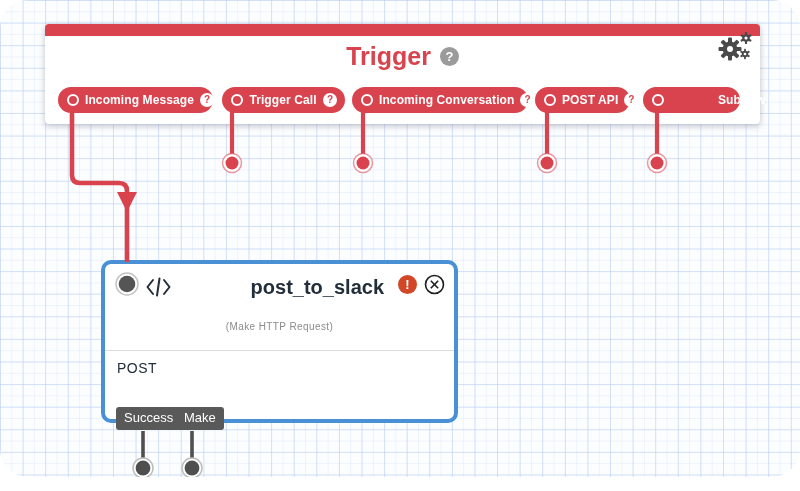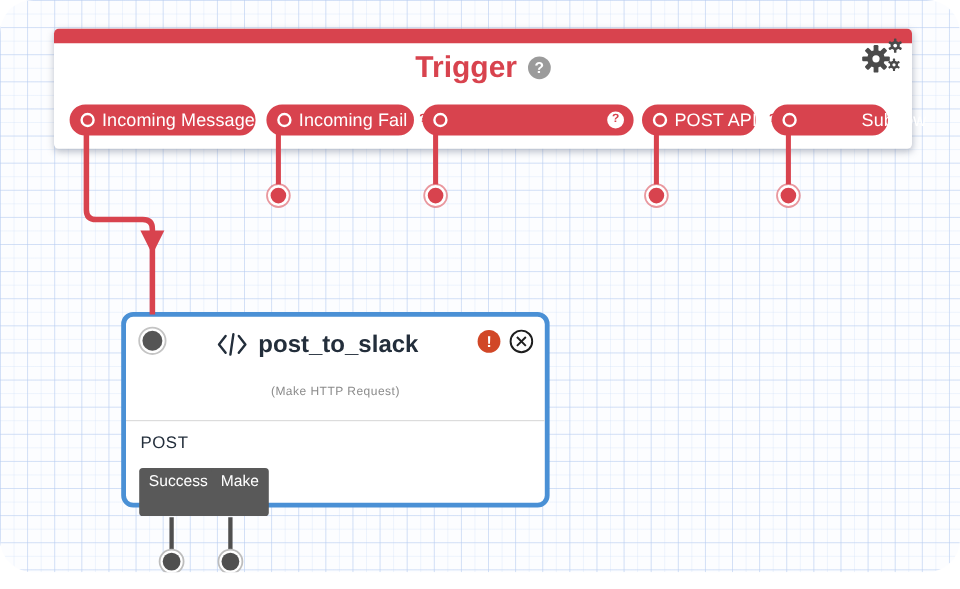--- a/index.html
+++ b/index.html
@@ -45,51 +45,51 @@
   }
   .gears{position:absolute;right:4px;top:5px;}
   .pill{
     position:absolute;top:63px;height:26px;background:var(--red);border-radius:13px;
     display:flex;align-items:center;justify-content:space-between;
     padding:0 8px 0 9px;color:#fff;cursor:pointer;white-space:nowrap;
   }
   .pill-circle{
     width:12px;height:12px;border:2px solid #fff;border-radius:50%;flex:0 0 auto;
   }
-  .pill-label{font-size:15px;font-weight:400;letter-spacing:.1px;padding:0 6px;}
+  .pill-label{font-size:12px;font-weight:700;letter-spacing:.1px;padding:0 6px;}
   .pill-help{
     width:14px;height:14px;border-radius:50%;background:#fff;color:var(--red);
     font-size:10px;font-weight:bold;display:flex;align-items:center;justify-content:center;
     flex:0 0 auto;line-height:1;
   }
   
   .node{
     position:absolute;left:101px;top:260px;width:357px;height:163px;
     background:#fff;border:4px solid var(--blue);border-radius:10px;z-index:2;
   }
   .node-header{
     position:absolute;left:40px;right:70px;top:10px;height:26px;
-    display:flex;align-items:center;justify-content:center;gap:8px;
+    display:flex;align-items:center;justify-content:space-between;gap:8px;
   }
   .node-title{color:var(--dark);font-size:20px;font-weight:bold;}
   .error-badge{
     position:absolute;right:37px;top:11px;width:19px;height:19px;border-radius:50%;
     background:var(--badge-red);color:#fff;font-size:13px;font-weight:bold;
     display:flex;align-items:center;justify-content:center;line-height:1;cursor:pointer;
   }
   .close-btn{position:absolute;right:9px;top:10px;cursor:pointer;line-height:0;}
   .node-subtitle{
     position:absolute;left:0;right:0;top:57px;text-align:center;
     color:var(--muted);font-size:10px;letter-spacing:.4px;
   }
   .node-divider{position:absolute;left:0;right:0;top:86px;border-top:1px solid #dcdcdc;}
   .node-method{position:absolute;left:12px;top:96px;color:var(--dark);font-size:14px;letter-spacing:.5px;}
   .transition-label{
     position:absolute;bottom:-11px;background:var(--label-bg);color:#fff;
-    font-size:13px;padding:4px 8px 22px;border-radius:3px;line-height:1.1;cursor:pointer;
+    font-size:13px;padding:4px 8px 5px;border-radius:3px;line-height:1.1;cursor:pointer;
   }
   .transition-success{left:11px;}
   .transition-fail{left:71px;}
   
   .overlay{position:absolute;left:0;top:0;z-index:3;pointer-events:none;}
   .overlay .dot{pointer-events:auto;cursor:crosshair;}
 </style>
 </head>
 <body>
 
@@ -142,25 +142,26 @@
       </svg>
     </span>
 
     <div class="pill" style="left:13px;width:155px;">
       <span class="pill-circle"></span>
       <span class="pill-label">Incoming Message</span>
       <span class="pill-help">?</span>
     </div>
     <div class="pill" style="left:177px;width:123px;">
       <span class="pill-circle"></span>
-      <span class="pill-label">Incoming Fail</span>
+      <span class="pill-label">Trigger Call</span>
       <span class="pill-help">?</span>
     </div>
     <div class="pill" style="left:307px;width:176px;">
       <span class="pill-circle"></span>
+      <span class="pill-label">Incoming Conversation</span>
       <span class="pill-help">?</span>
     </div>
     <div class="pill" style="left:490px;width:95px;">
       <span class="pill-circle"></span>
       <span class="pill-label">POST API</span>
       <span class="pill-help">?</span>
     </div>
     <div class="pill" style="left:598px;width:97px;gap:48px;">
       <span class="pill-circle"></span>
       <span class="pill-label">Subflow</span>

